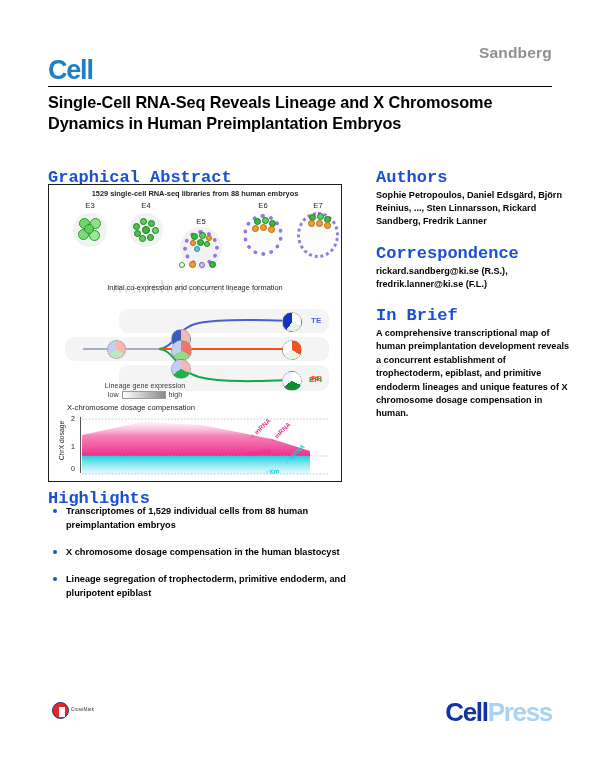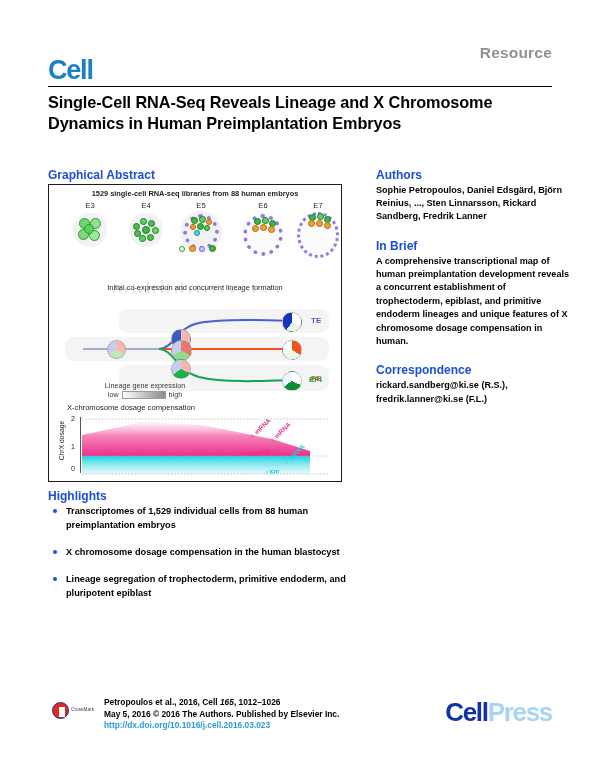--- a/index.html
+++ b/index.html
@@ -61,24 +61,25 @@
     width: 500px;
     font-size: 16.3px;
     font-weight: bold;
     line-height: 20.5px;
     color: #000000;
     letter-spacing: -0.1px;
   }
 
   
   .sec-head {
-    font-size: 12px;
+    font-size: 17px;
     font-weight: bold;
     color: #1a4fd6;
     letter-spacing: 0px;
+    font-family: Liberation Mono, monospace;
   }
 
   
   .ga-head {
     position: absolute;
     left: 48px; top: 168px;
   }
   .ga-box {
     position: absolute;
     left: 48px; top: 184px;
@@ -343,21 +344,21 @@
   }
   .cp-cell { color: #1433a3; }
   .cp-press { color: #a8d4f2; margin-top: 8px; }
 </style>
 </head>
 <body>
 
 <div class="page">
 
   <div class="header">
-    <div class="resource-label">Resource</div>
+    <div class="resource-label">Sandberg</div>
     <div class="cell-logo">Cell</div>
   </div>
   <div class="header-rule"></div>
 
   <div class="paper-title">Single-Cell RNA-Seq Reveals Lineage and X Chromosome Dynamics in Human Preimplantation Embryos</div>
 
   <div class="sec-head ga-head">Graphical Abstract</div>
 
   <div class="ga-box">
 
@@ -385,21 +386,21 @@
           <div class="cellD" style="left:9px;top:3px;width:7px;height:7px;background:#5cd05c;border:0.6px solid #1d7d23;box-sizing:border-box;"></div>
           <div class="cellD" style="left:17px;top:5px;width:7px;height:7px;background:#49c24f;border:0.6px solid #1d7d23;box-sizing:border-box;"></div>
           <div class="cellD" style="left:21px;top:12px;width:7px;height:7px;background:#6ad66a;border:0.6px solid #1d7d23;box-sizing:border-box;"></div>
           <div class="cellD" style="left:16px;top:19px;width:7px;height:7px;background:#49c24f;border:0.6px solid #1d7d23;box-sizing:border-box;"></div>
           <div class="cellD" style="left:8px;top:20px;width:7px;height:7px;background:#5cd05c;border:0.6px solid #1d7d23;box-sizing:border-box;"></div>
           <div class="cellD" style="left:3px;top:15px;width:7px;height:7px;background:#49c24f;border:0.6px solid #1d7d23;box-sizing:border-box;"></div>
           <div class="cellD" style="left:11px;top:11px;width:8px;height:8px;background:#3ab845;border:0.6px solid #1d7d23;box-sizing:border-box;"></div>
         </div>
       </div>
 
-      <div class="stage" style="left:124px; top:0px; width:56px;">
+      <div class="stage" style="left:124px; top:16px; width:56px;">
         <div class="stage-label">E5</div>
         <div class="embryo" style="width:38px;height:38px;margin-top:2px;">
           <div class="halo" style="left:-2px;top:-2px;width:42px;height:42px;"></div>
           <div style="position:absolute;left:1px;top:1px;width:36px;height:36px;border-radius:50%;border:4px dotted #8e7ae0;box-sizing:border-box;"></div>
           <div class="cellD" style="left:9px;top:4px;width:7px;height:7px;background:#3ab845;border:0.6px solid #1d7d23;box-sizing:border-box;"></div>
           <div class="cellD" style="left:17px;top:3px;width:7px;height:7px;background:#5cd05c;border:0.6px solid #1d7d23;box-sizing:border-box;"></div>
           <div class="cellD" style="left:24px;top:6px;width:6px;height:6px;background:#f29d2e;border:0.6px solid #b06a10;box-sizing:border-box;"></div>
           <div class="cellD" style="left:8px;top:11px;width:6px;height:6px;background:#f29d2e;border:0.6px solid #b06a10;box-sizing:border-box;"></div>
           <div class="cellD" style="left:15px;top:10px;width:7px;height:7px;background:#3ab845;border:0.6px solid #1d7d23;box-sizing:border-box;"></div>
           <div class="cellD" style="left:22px;top:12px;width:6px;height:6px;background:#5cd05c;border:0.6px solid #1d7d23;box-sizing:border-box;"></div>
@@ -575,43 +576,36 @@
   </div>
 
   <div class="rcol">
 
     <div class="rblock">
       <div class="sec-head">Authors</div>
       <div class="rbody">Sophie Petropoulos, Daniel Edsgärd, Björn Reinius, ..., Sten Linnarsson, Rickard Sandberg, Fredrik Lanner</div>
     </div>
 
     <div class="rblock" style="margin-top:15px;">
-      <div class="sec-head">In Brief</div>
-      <div class="rbody inbrief-body">A comprehensive transcriptional map of human preimplantation development reveals a concurrent establishment of trophectoderm, epiblast, and primitive endoderm lineages and unique features of X chromosome dosage compensation in human.</div>
-    </div>
-
-    <div class="rblock" style="margin-top:15px;">
       <div class="sec-head">Correspondence</div>
       <div class="rbody">rickard.sandberg@ki.se (R.S.),</div>
       <div class="rbody" style="margin-top:0;">fredrik.lanner@ki.se (F.L.)</div>
+    </div>
+
+    <div class="rblock" style="margin-top:15px;">
+      <div class="sec-head">In Brief</div>
+      <div class="rbody inbrief-body">A comprehensive transcriptional map of human preimplantation development reveals a concurrent establishment of trophectoderm, epiblast, and primitive endoderm lineages and unique features of X chromosome dosage compensation in human.</div>
     </div>
   </div>
 
   <div class="footer">
     <div class="crossmark">
       <div class="cm-circle">
         <div class="cm-book"></div>
       </div>
       <div class="cm-text">CrossMark</div>
     </div>
 
-    <div class="cite">
-      <div>
-        <span>Petropoulos et al., 2016, Cell </span><span class="italic">165</span><span>, 1012–1026</span>
-      </div>
-      <div>May 5, 2016 © 2016 The Authors. Published by Elsevier Inc.</div>
-      <div class="doi">http://dx.doi.org/10.1016/j.cell.2016.03.023</div>
-    </div>
 
     <div class="cp-logo"><span class="cp-cell">Cell</span><span class="cp-press">Press</span></div>
   </div>
 
 </div>
 
 </body></html>

